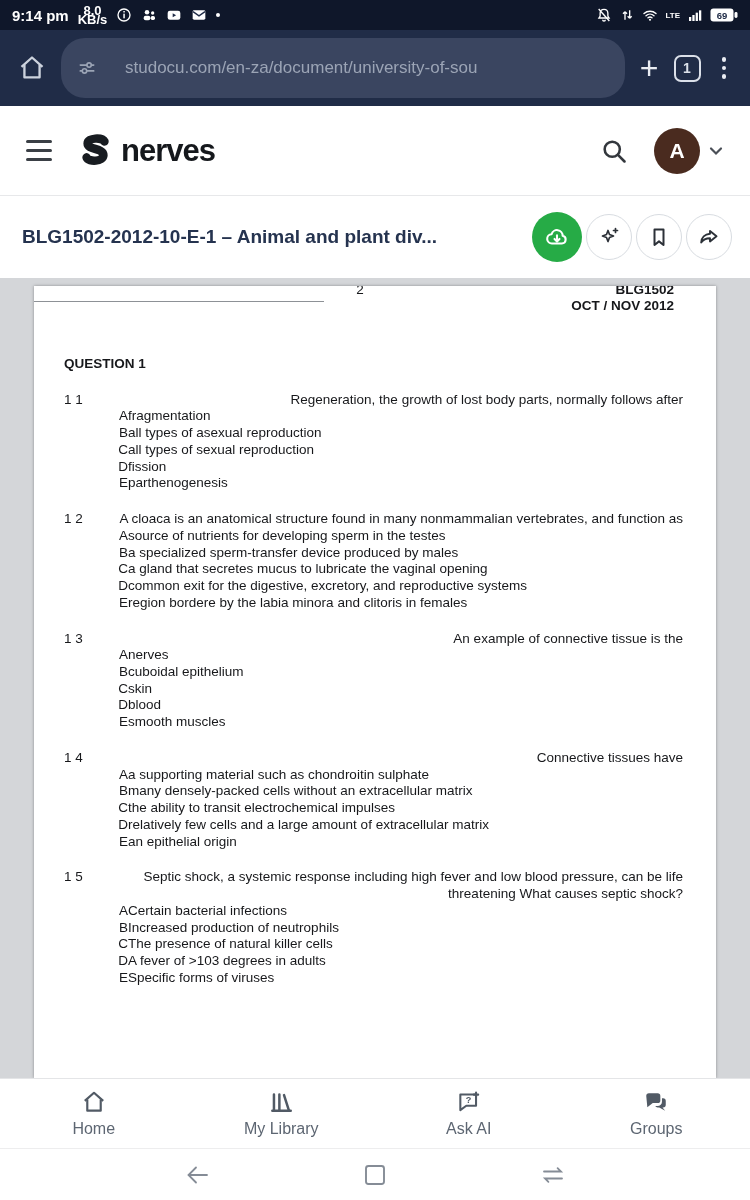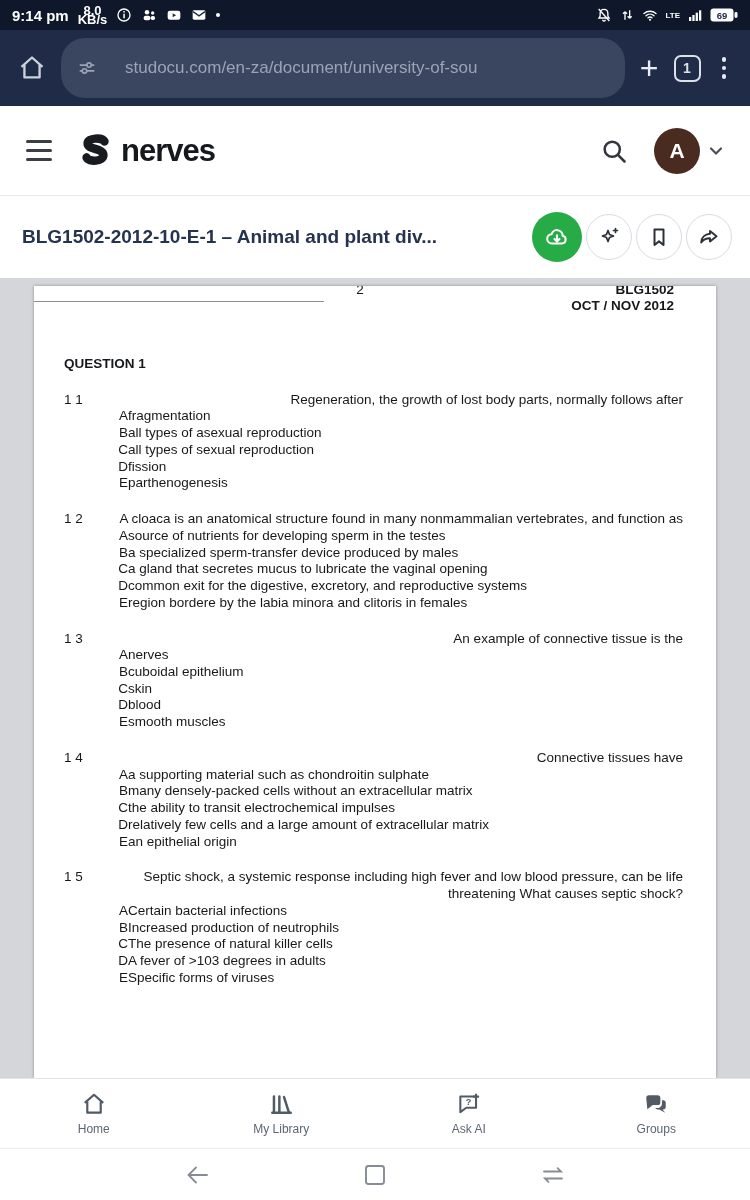--- a/index.html
+++ b/index.html
@@ -73,21 +73,21 @@
   .q-body { flex:1; max-width:575px;text-align:right; }
   .opt { display:flex; }
   .opt-letter { width:20px; flex-shrink:0; }
 
   
   .bottomnav { height:70px; background:#fff; border-top:1px solid #e4e5e7; display:flex;
     align-items:center; }
   .nav-item { flex:1; display:flex; flex-direction:column; align-items:center; gap:5px;
     color:#515a65; }
   .nav-item svg { width:26px; height:26px; }
-  .nav-label { font-size:12px; color:#5d6672; }
+  .nav-label { font-size:16px; color:#5d6672; }
 
   
   .gesturebar { height:52px; background:#fff; border-top:1px solid #ededee; display:flex;
     align-items:center; justify-content:center; gap:150px; color:#858c96; }
   .gesturebar svg { width:28px; height:28px; }
 </style>
 </head>
 <body>
 
 <div class="statusbar">

